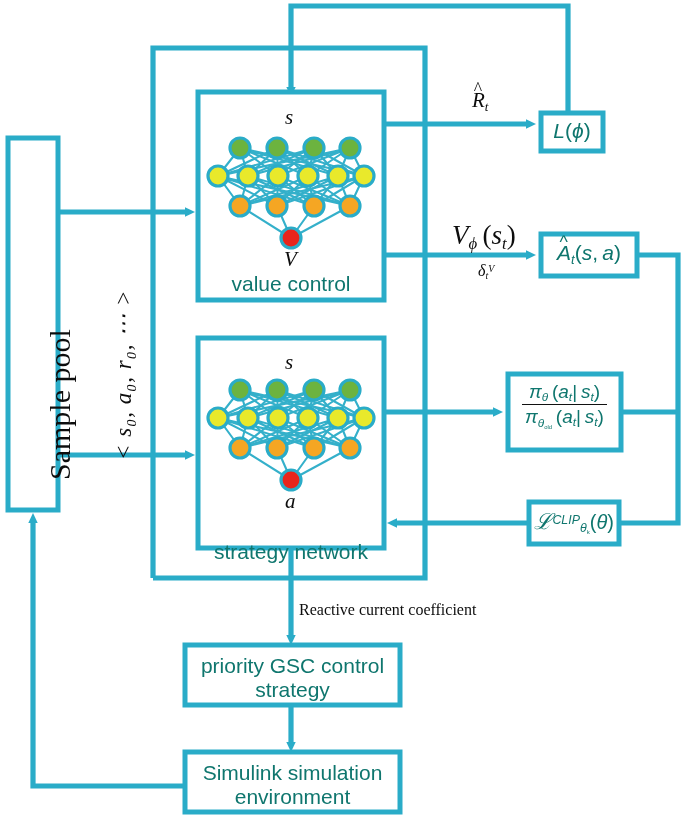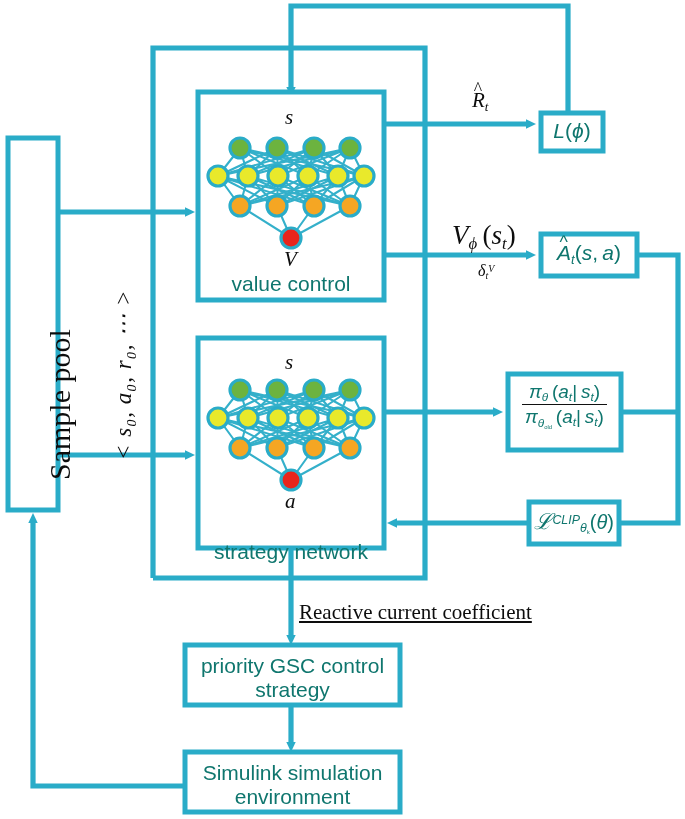--- a/index.html
+++ b/index.html
@@ -216,21 +216,21 @@
     <span class="frac">
       <span class="num"><span class="it">π</span><span class="sub">θ</span> (<span class="it">a</span><span class="sub">t</span>| <span class="it">s</span><span class="sub">t</span>)</span>
       <span class="den"><span class="it">π</span><span class="sub">θ<span class="subsub">old</span></span> (<span class="it">a</span><span class="sub">t</span>| <span class="it">s</span><span class="sub">t</span>)</span>
     </span>
   </div>
 
   <div class="boxlabel" style="left:529px;top:510px;width:90px;font-size:20px;">
     <span class="it" style="font-size:1.1em;">ℒ</span><span class="subup" style="font-style:italic;">CLIP</span><span class="sub">θ<span class="subsub">k</span></span>(<span class="it">θ</span>)
   </div>
 
-  <div class="lbl" style="left:299px;top:602px;font-size:21px;text-decoration:underline;">Reactive current coefficient</div>
+  <div class="lbl" style="left:299px;top:602px;font-size:16px;">Reactive current coefficient</div>
 
   <div class="boxlabel" style="left:185px;top:654px;width:215px;font-size:21px;">
     <span>priority GSC control</span><br>
     <span>strategy</span>
   </div>
 
   <div class="boxlabel" style="left:185px;top:761px;width:215px;font-size:21px;">
     <span>Simulink simulation</span><br>
     <span>environment</span>
   </div>

